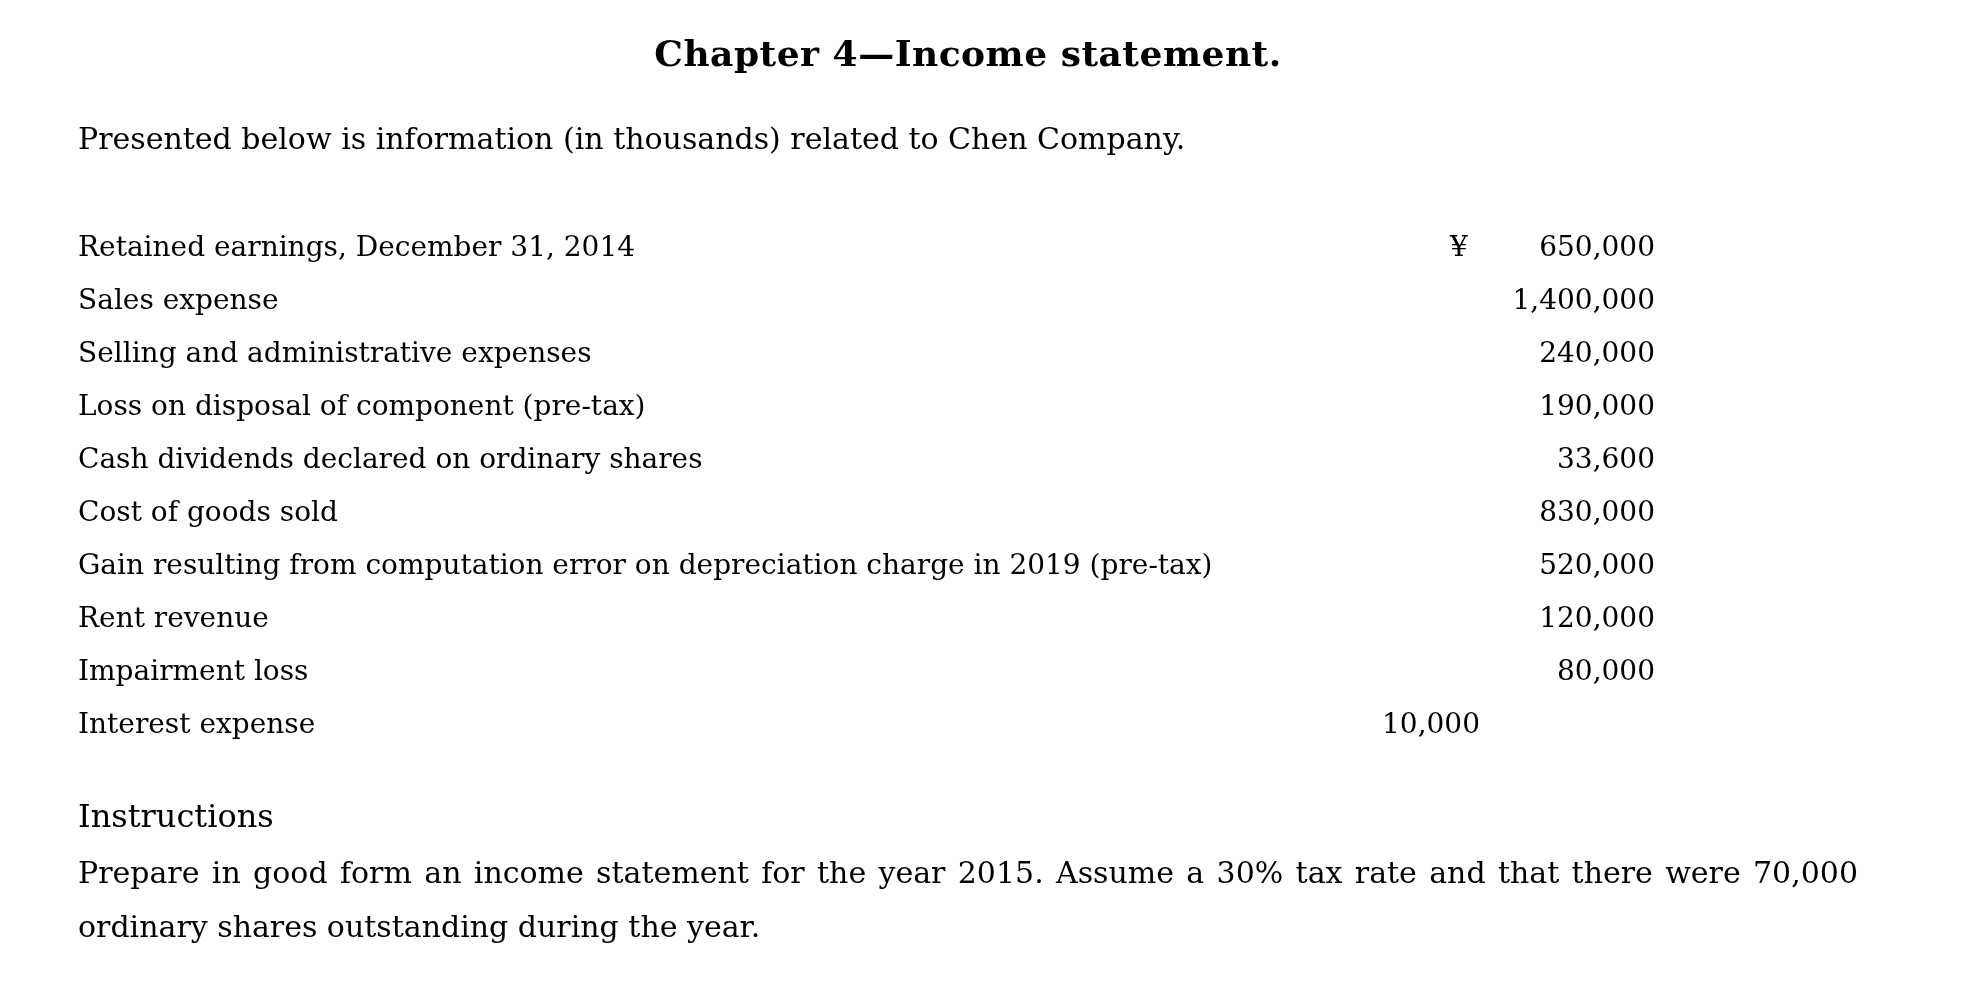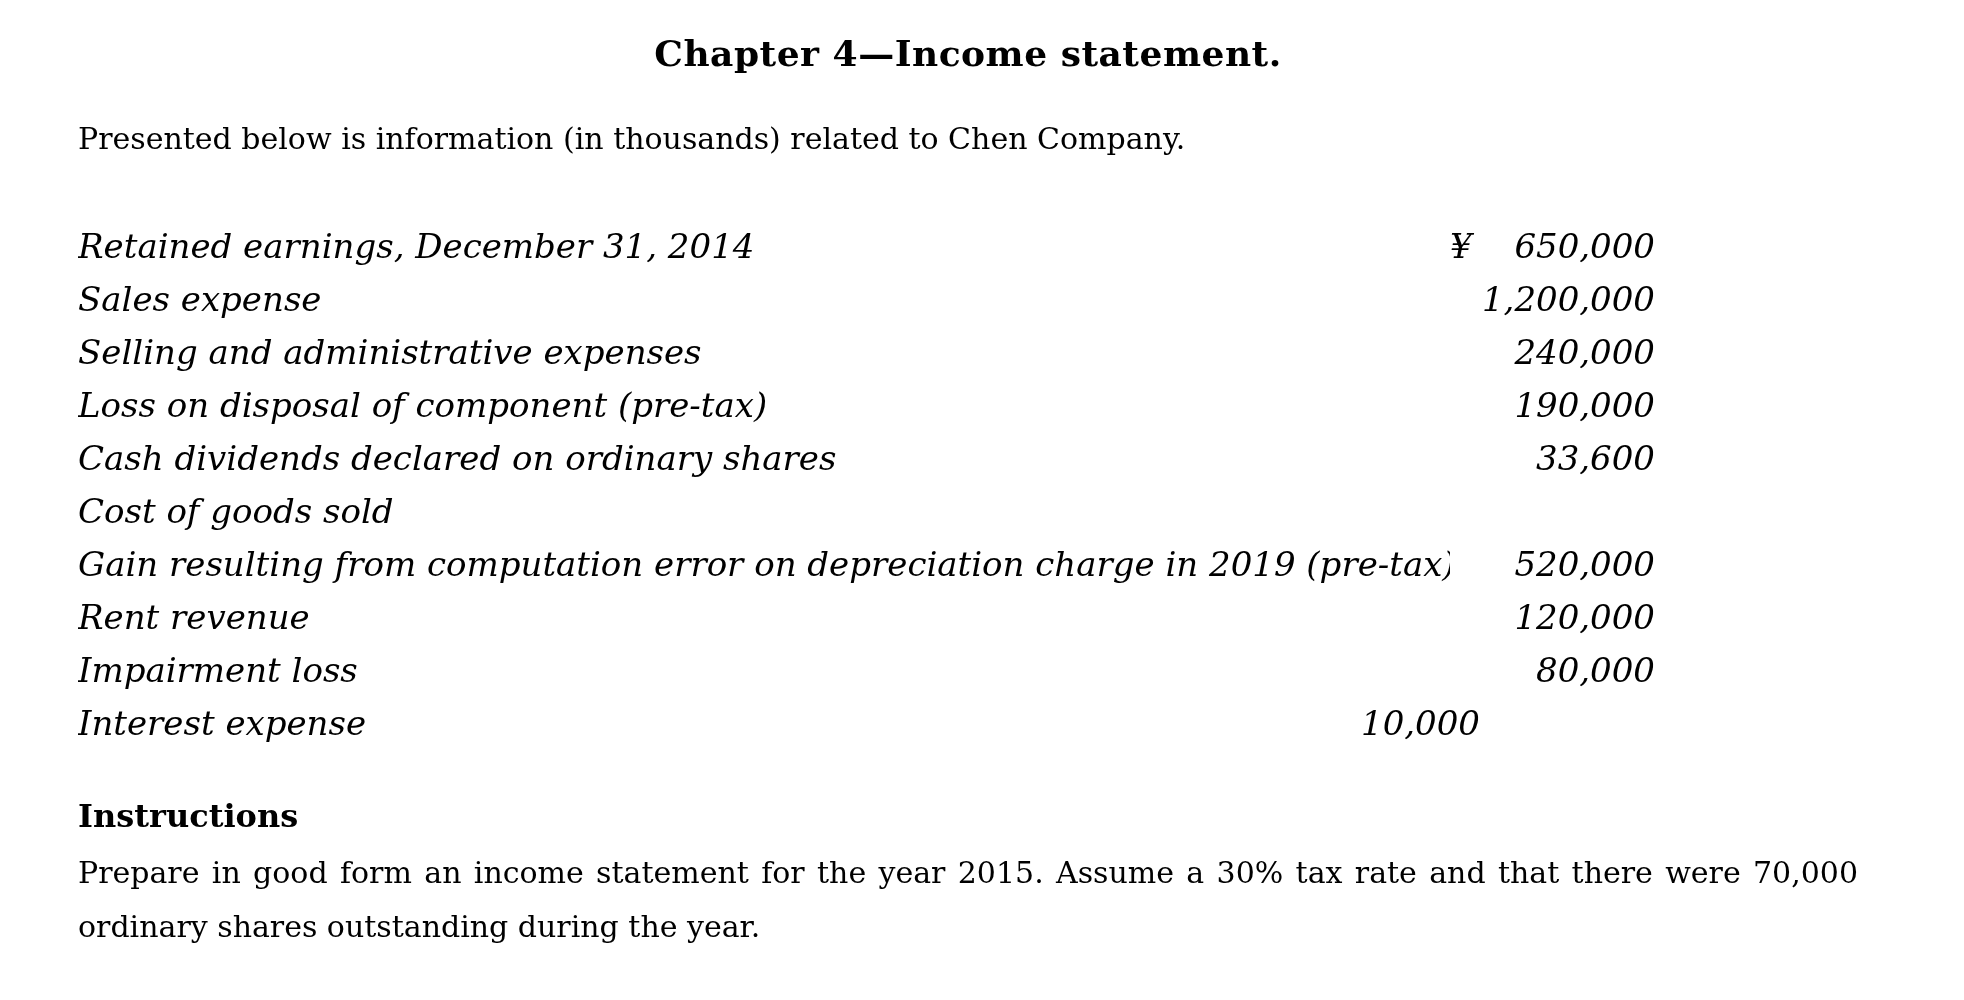--- a/index.html
+++ b/index.html
@@ -35,24 +35,23 @@
     font-size: 30px;
     line-height: 42px;
   }
   .line-items {
     margin-top: 60px;
     width: 1577px; 
   }
   .row {
     display: flex;
     align-items: center;
-    font-size: 34px;
+    font-size: 28px;
     line-height: 53px;
     white-space: nowrap;
-    font-style: italic;
   }
   .row .label {
     flex: 1 1 auto;
     overflow: hidden;
   }
   .row .currency {
     flex: 0 0 auto;
     width: 22px;
     text-align: left;
   }
@@ -61,21 +60,21 @@
     width: 183px;
     text-align: right;
   }
   .row.offset .amount {
     margin-right: 175px; 
   }
   .instructions-heading {
     margin-top: 44px;
     font-size: 32px;
     line-height: 44px;
-    font-weight: bold;
+    font-weight: normal;
   }
   .instructions-body {
     margin-top: 8px;
     font-size: 30px;
     line-height: 54px;
     text-align: justify;
     width: 1780px;
   }
 </style>
 </head>
@@ -90,40 +89,41 @@
 
     <div class="line-items">
         <div class="row">
     <span class="label">Retained earnings, December 31, 2014</span>
     <span class="currency">¥</span>
     <span class="amount">650,000</span>
   </div>
         <div class="row">
     <span class="label">Sales expense</span>
     <span class="currency"></span>
-    <span class="amount">1,200,000</span>
+    <span class="amount">1,400,000</span>
   </div>
         <div class="row">
     <span class="label">Selling and administrative expenses</span>
     <span class="currency"></span>
     <span class="amount">240,000</span>
   </div>
         <div class="row">
     <span class="label">Loss on disposal of component (pre-tax)</span>
     <span class="currency"></span>
     <span class="amount">190,000</span>
   </div>
         <div class="row">
     <span class="label">Cash dividends declared on ordinary shares</span>
     <span class="currency"></span>
     <span class="amount">33,600</span>
   </div>
         <div class="row">
     <span class="label">Cost of goods sold</span>
     <span class="currency"></span>
+    <span class="amount">830,000</span>
   </div>
         <div class="row">
     <span class="label">Gain resulting from computation error on depreciation charge in 2019 (pre-tax)</span>
     <span class="currency"></span>
     <span class="amount">520,000</span>
   </div>
         <div class="row">
     <span class="label">Rent revenue</span>
     <span class="currency"></span>
     <span class="amount">120,000</span>

